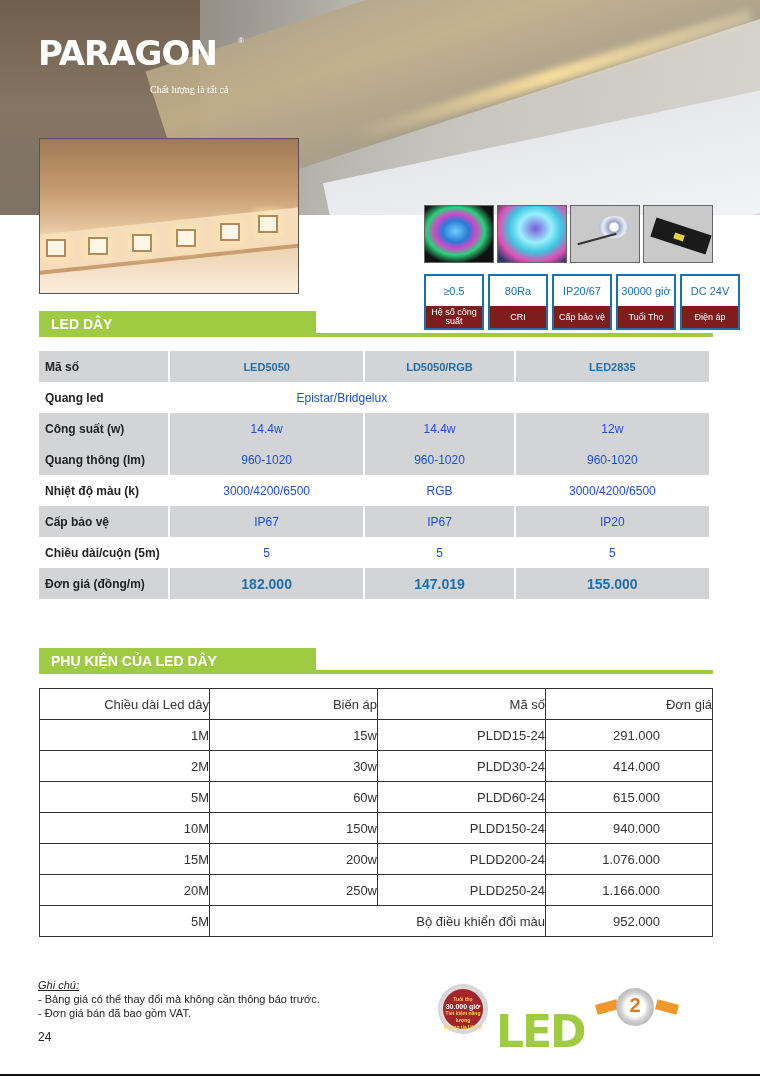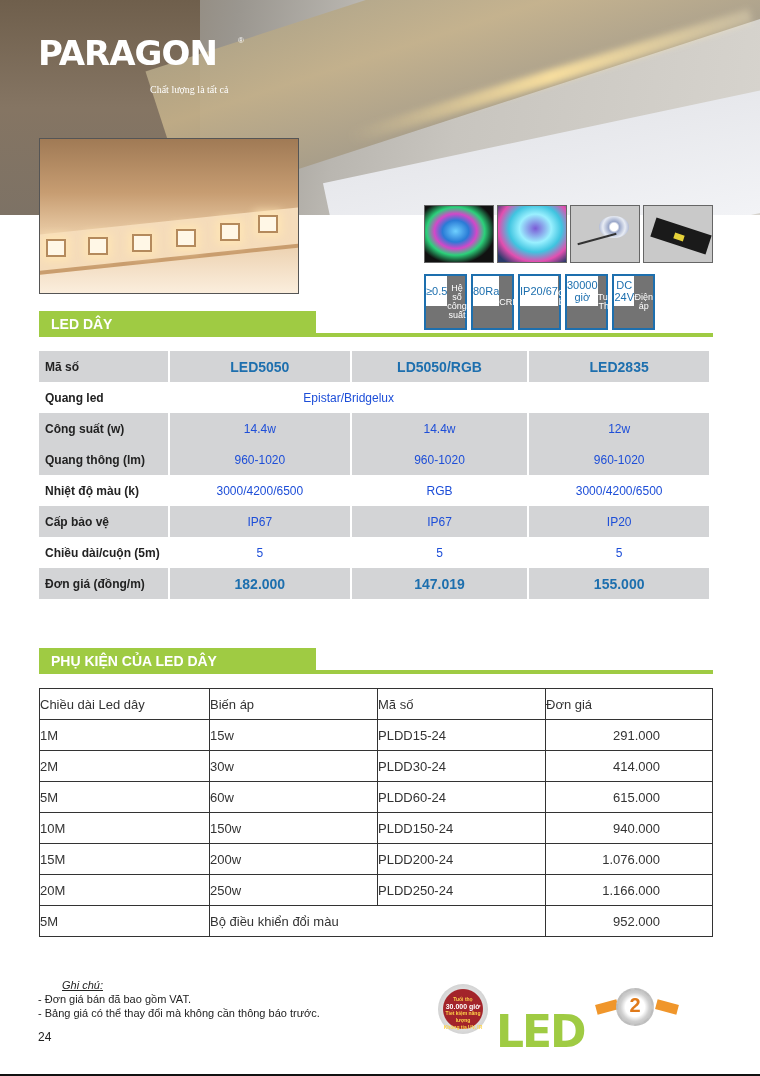--- a/index.html
+++ b/index.html
@@ -34,47 +34,47 @@
   .thumb.t2 { left: 497px; background: radial-gradient(ellipse at 55% 40%, #7b5bd6 0%, #9af0ff 30%, #3fc4e0 50%, #e24fb0 70%, #2a3a6a 90%); }
   .thumb.t3 { left: 570px; background: #c9c9c9; }
   .thumb.t3 .reel { position: absolute; left: 28px; top: 10px; width: 30px; height: 22px; border-radius: 50%; background: radial-gradient(circle, #fff 20%, #9aa7c9 30%, #e8ecf4 60%, #b4bdd6 80%); }
   .thumb.t3 .wire { position: absolute; left: 6px; top: 32px; width: 40px; height: 2px; background: #333; transform: rotate(-15deg); }
   .thumb.t4 { left: 643px; background: #c9c9c9; }
   .thumb.t4 .box { position: absolute; left: 8px; top: 20px; width: 58px; height: 20px; background: #1a1a1a; transform: rotate(18deg); }
   .thumb.t4 .lbl { position: absolute; left: 30px; top: 28px; width: 10px; height: 6px; background: #e6d23a; transform: rotate(18deg); }
 
   
   .badges { position: absolute; left: 424px; top: 274px; display: flex; gap: 4px; }
-  .badge { width: 43px; height: 56px; border: 2px solid #1d6fae; background: #737373; display: flex; }
+  .badge { width: 60px; height: 56px; border: 2px solid #1d6fae; background: #7f1d1d; display: flex; flex-direction: column; }
   .badge .val { height: 30px; background: #fff; color: #1d6fae; font-size: 11px; line-height: 12px; display: flex; align-items: center; justify-content: center; text-align: center; }
   .badge .lab { flex: 1; color: #fff; font-size: 9px; line-height: 9px; display: flex; align-items: center; justify-content: center; text-align: center; }
 
   
   .section { position: absolute; left: 39px; width: 674px; height: 26px; }
   .section .tab { position: absolute; left: 0; top: 0; width: 277px; height: 26px; background: #9fcb43; color: #fff; font-weight: bold; font-size: 14px; line-height: 26px; padding-left: 12px; }
   .section .line { position: absolute; left: 0; bottom: 0; width: 674px; height: 4px; background: #9fcb43; }
 
   
   .spec { position: absolute; left: 39px; top: 351px; width: 674px; border-collapse: separate; border-spacing: 2px 0; margin-left: -2px; }
   .spec td { height: 31px; font-size: 12px; text-align: center; color: #1d4ed8; }
   .spec td.k { text-align: left; font-weight: bold; padding-left: 6px; width: 129px; color: #222; }
   .spec tr.g td { background: #d3d4d6; }
   .spec tr.w td { background: #ffffff; }
-  .spec tr.head td.v { color: #1d6fae; font-weight: bold; font-size: 14px; }
+  .spec tr.head td.v { color: #1d6fae; font-weight: bold; font-size: 11px; }
   .spec tr.price td.v { color: #1d6fae; font-weight: bold; font-size: 14px; padding-top: 0; }
 
   
   .acc { position: absolute; left: 39px; top: 688px; width: 674px; border-collapse: collapse; }
-  .acc td { border: 1px solid #333; height: 31px; text-align: left; font-size: 13px; color: #333; }
+  .acc td { border: 1px solid #333; height: 31px; text-align: right; font-size: 13px; color: #333; }
   .acc td.c1 { width: 170px; } .acc td.c2 { width: 168px; } .acc td.c3 { width: 168px; }
   .acc td.price { text-align: right; padding-right: 52px; }
 
   
   .notes { position: absolute; left: 38px; top: 978px; font-size: 11px; line-height: 14px; color: #222; }
-  .notes .title { font-style: italic; text-decoration: underline; margin-left: 24px; }
+  .notes .title { font-style: italic; text-decoration: underline; }
   .pagenum { position: absolute; left: 38px; top: 1030px; font-size: 12px; color: #222; }
   .bottom-rule { position: absolute; left: 0; top: 1074px; width: 760px; height: 2px; background: #111; }
 
   
   .sticker { position: absolute; left: 438px; top: 984px; width: 50px; height: 50px; border-radius: 50%; background: radial-gradient(circle, #a3242a 55%, #ddd 58%, #bbb 100%); color: #ffd54a; font-size: 5px; font-weight: bold; text-align: center; padding-top: 12px; line-height: 7px; }
   .sticker .big { font-size: 7px; color: #fff; }
   .ledlogo { position: absolute; left: 496px; top: 982px; font-family: "DejaVu Sans", sans-serif; font-weight: bold; font-size: 44px; color: #9fcb43; letter-spacing: -2px; line-height: 50px; margin-top: 25px; }
   .medal { position: absolute; left: 616px; top: 988px; width: 38px; height: 38px; border-radius: 50%; background: radial-gradient(circle, #fff 40%, #cfcfcf 60%, #a9a9a9 100%); border: 2px dashed #bdbdbd; text-align: center; color: #e07a1a; font-weight: bold; font-size: 20px; line-height: 30px; }
   .ribbon { position: absolute; top: 1002px; width: 22px; height: 10px; background: #f0962b; }
   .ribbon.l { left: 596px; transform: rotate(-15deg); }
@@ -249,22 +249,22 @@
   <tr>
     <td>5M</td>
     <td colspan="2">Bộ điều khiển đổi màu</td>
     <td class="price">952.000</td>
   </tr>
 </tbody>
   </table>
 
 <div class="notes">
   <div class="title">Ghi chú:</div>
+  <div>- Bảng giá có thể thay đổi mà không cần thông báo trước.</div>
   <div>- Đơn giá bán đã bao gồm VAT.</div>
-  <div>- Bảng giá có thể thay đổi mà không cần thông báo trước.</div>
 </div>
 <div class="pagenum">24</div>
 
 <div class="sticker">
   <div>Tuổi thọ</div>
   <div class="big">30.000 giờ</div>
   <div>Tiết kiệm năng lượng</div>
   <div>Không tia UV, IR</div>
 </div>
 <div class="ledlogo">LED</div>

